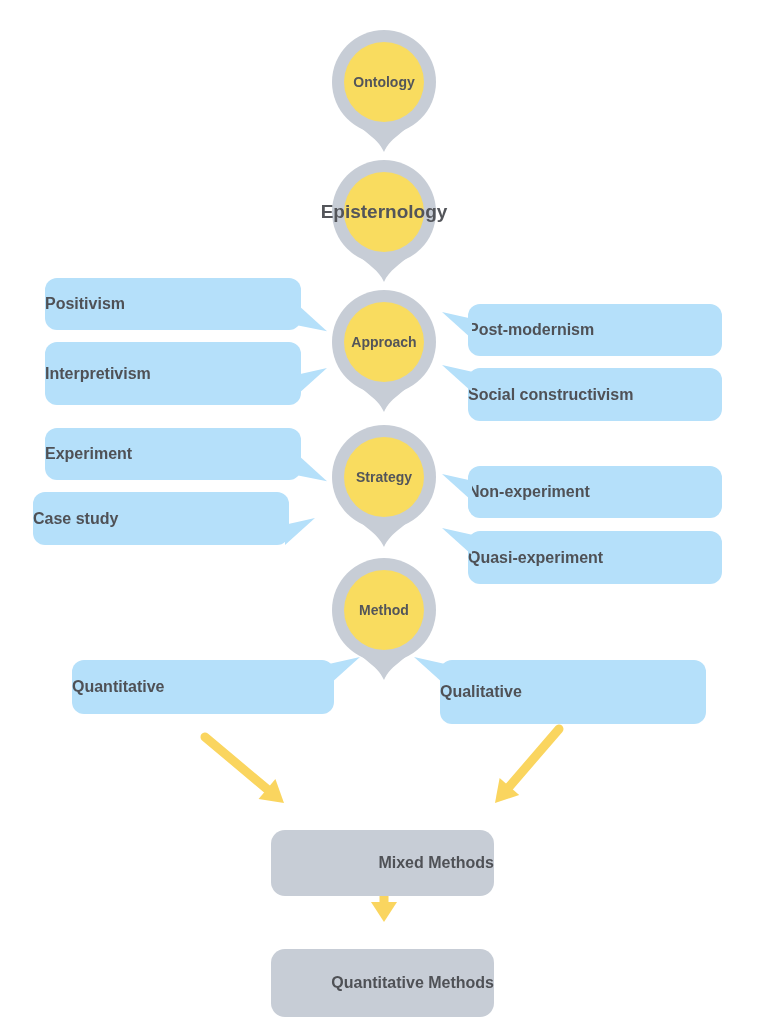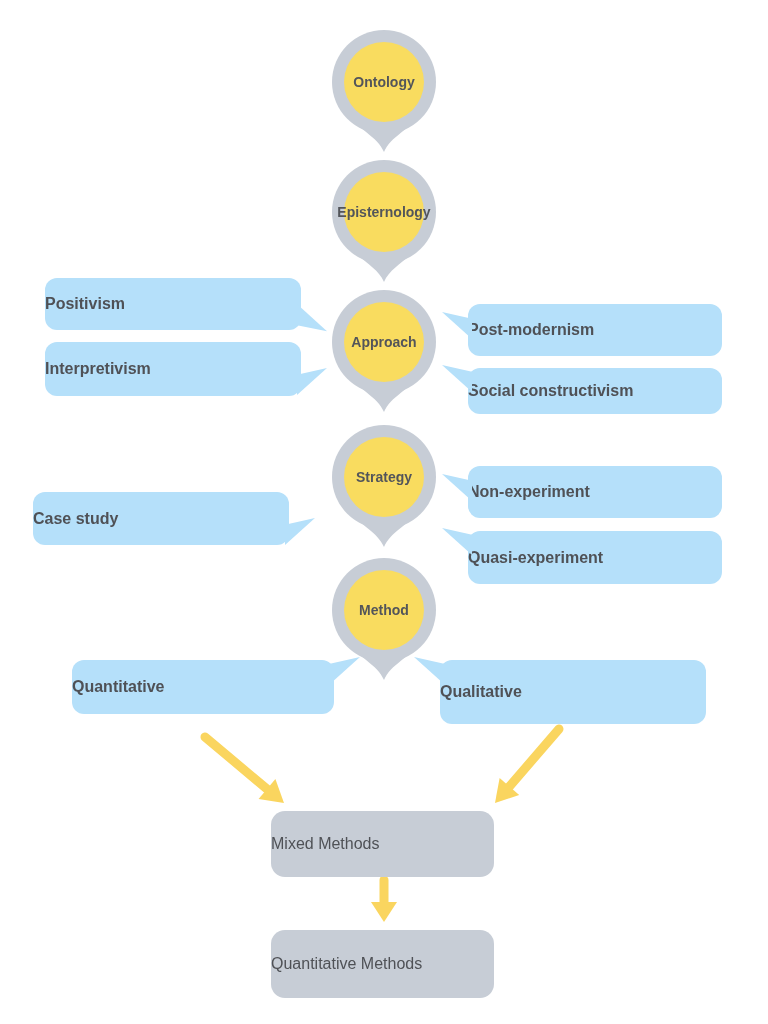--- a/index.html
+++ b/index.html
@@ -33,22 +33,22 @@
     font-weight:700;font-size:16px;color:#4F5156;
   }
   .tail{position:absolute;width:30px;height:34px;background:var(--bubble-fill);}
   .tail-rd{right:-26px;bottom:-4px;clip-path:polygon(0 12%,100% 92%,0 74%);}
   .tail-ru{right:-26px;top:-5px;clip-path:polygon(0 85%,100% 6%,0 26%);}
   .tail-lu{left:-26px;top:-5px;clip-path:polygon(100% 85%,0 6%,100% 26%);}
 
   
   .gbox{
     position:absolute;left:271px;width:223px;background:var(--box-fill);border-radius:14px;
-    display:flex;align-items:center;justify-content:flex-start;
-    font-weight:400;font-size:16px;color:#4F5156;
+    display:flex;align-items:center;justify-content:flex-end;
+    font-weight:700;font-size:16px;color:#4F5156;margin-top:19px;
   }
 
   
   .arrows{position:absolute;inset:0;pointer-events:none;}
 </style>
 </head>
 <body>
 
 <div class="canvas">
 
@@ -75,21 +75,21 @@
     </svg>
     <div class="pin-label">Ontology</div>
   </div>
 
   <div class="pin" style="top:160px">
     <svg viewBox="0 0 110 122" width="110" height="122">
       <circle cx="55" cy="52" r="52" fill="var(--node-ring)"></circle>
       <path d="M14 80 C32 102 48 106 55 122 C62 106 78 102 96 80 Z" fill="var(--node-ring)"></path>
       <circle cx="55" cy="52" r="40" fill="var(--node-fill)"></circle>
     </svg>
-    <div class="pin-label" style="font-size:14px">Episternology</div>
+    <div class="pin-label" style="font-size:19px">Episternology</div>
   </div>
 
   <div class="pin" style="top:290px">
     <svg viewBox="0 0 110 122" width="110" height="122">
       <circle cx="55" cy="52" r="52" fill="var(--node-ring)"></circle>
       <path d="M14 80 C32 102 48 106 55 122 C62 106 78 102 96 80 Z" fill="var(--node-ring)"></path>
       <circle cx="55" cy="52" r="40" fill="var(--node-fill)"></circle>
     </svg>
     <div class="pin-label">Approach</div>
   </div>
@@ -109,34 +109,38 @@
       <path d="M14 80 C32 102 48 106 55 122 C62 106 78 102 96 80 Z" fill="var(--node-ring)"></path>
       <circle cx="55" cy="52" r="40" fill="var(--node-fill)"></circle>
     </svg>
     <div class="pin-label">Method</div>
   </div>
 
   <div class="bubble" style="left:45px;top:278px;width:256px;height:52px">
     <span>Positivism</span>
     <i class="tail tail-rd"></i>
   </div>
-  <div class="bubble" style="left:45px;top:342px;width:256px;height:54px">
+  <div class="bubble" style="left:45px;top:342px;width:256px;height:63px">
     <span>Interpretivism</span>
     <i class="tail tail-ru" style="top:24px"></i>
+  </div>
+  <div class="bubble" style="left:45px;top:428px;width:256px;height:52px">
+    <span>Experiment</span>
+    <i class="tail tail-rd"></i>
   </div>
   <div class="bubble" style="left:33px;top:492px;width:256px;height:53px">
     <span>Case study</span>
     <i class="tail tail-ru" style="top:24px"></i>
   </div>
 
   <div class="bubble" style="left:468px;top:304px;width:254px;height:52px">
     <span>Post-modernism</span>
     <i class="tail tail-lu" style="top:6px"></i>
   </div>
-  <div class="bubble" style="left:468px;top:368px;width:254px;height:46px">
+  <div class="bubble" style="left:468px;top:368px;width:254px;height:53px">
     <span>Social constructivism</span>
     <i class="tail tail-lu"></i>
   </div>
   <div class="bubble" style="left:468px;top:466px;width:254px;height:52px">
     <span>Non-experiment</span>
     <i class="tail tail-lu" style="top:6px"></i>
   </div>
   <div class="bubble" style="left:468px;top:531px;width:254px;height:53px">
     <span>Quasi-experiment</span>
     <i class="tail tail-lu"></i>

